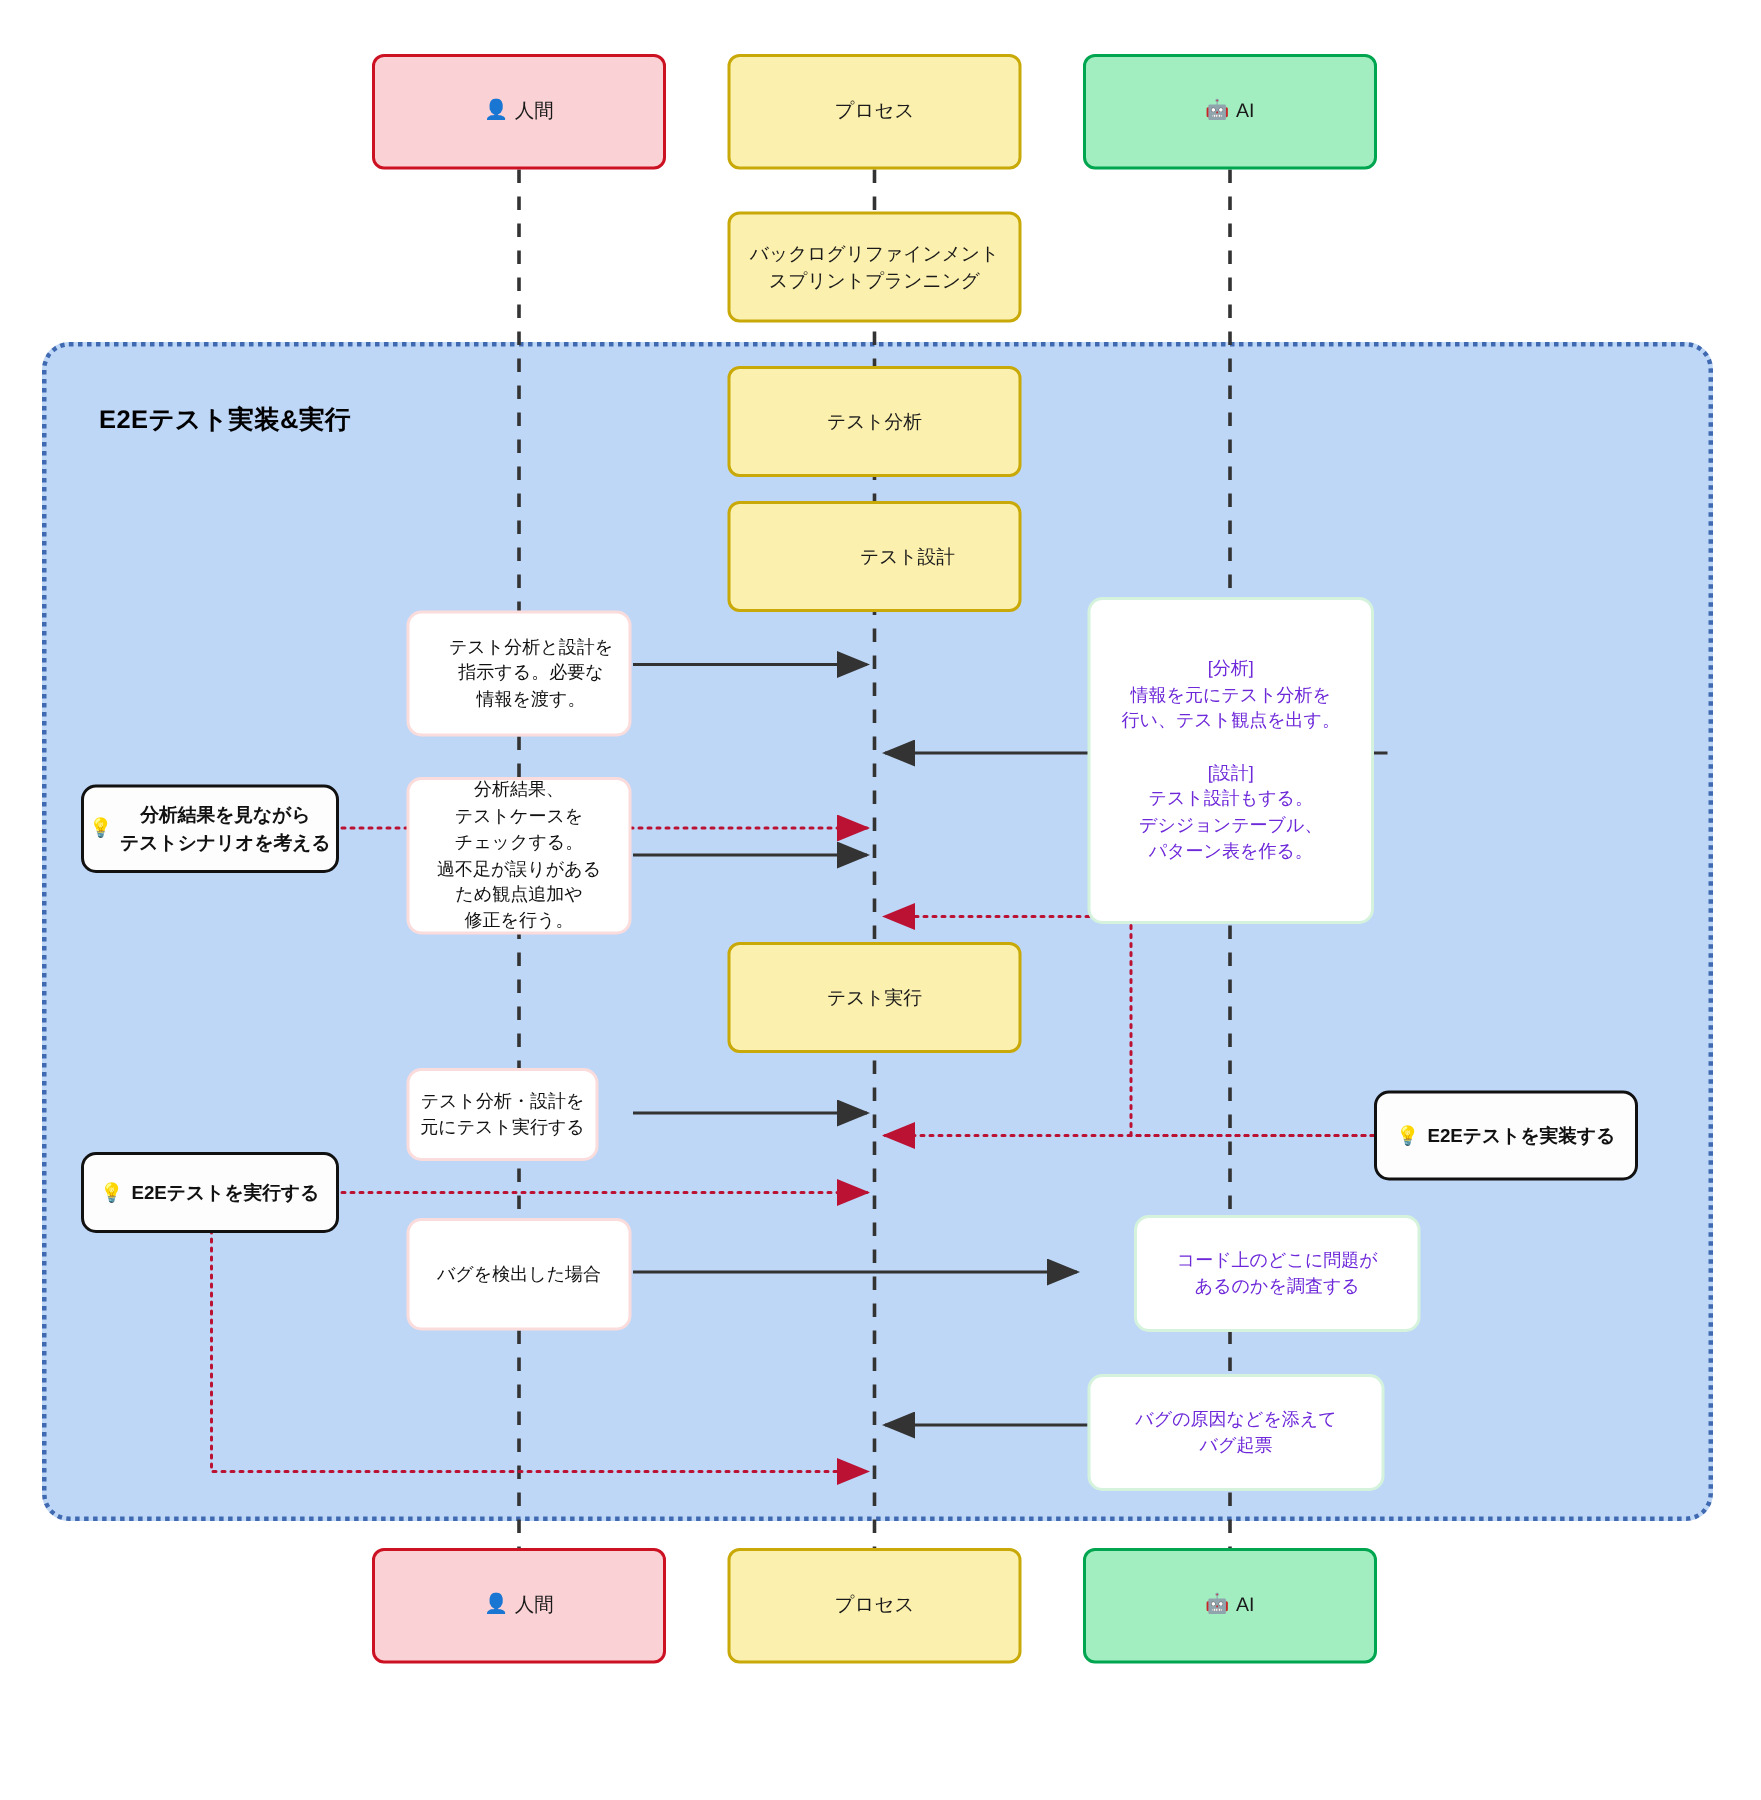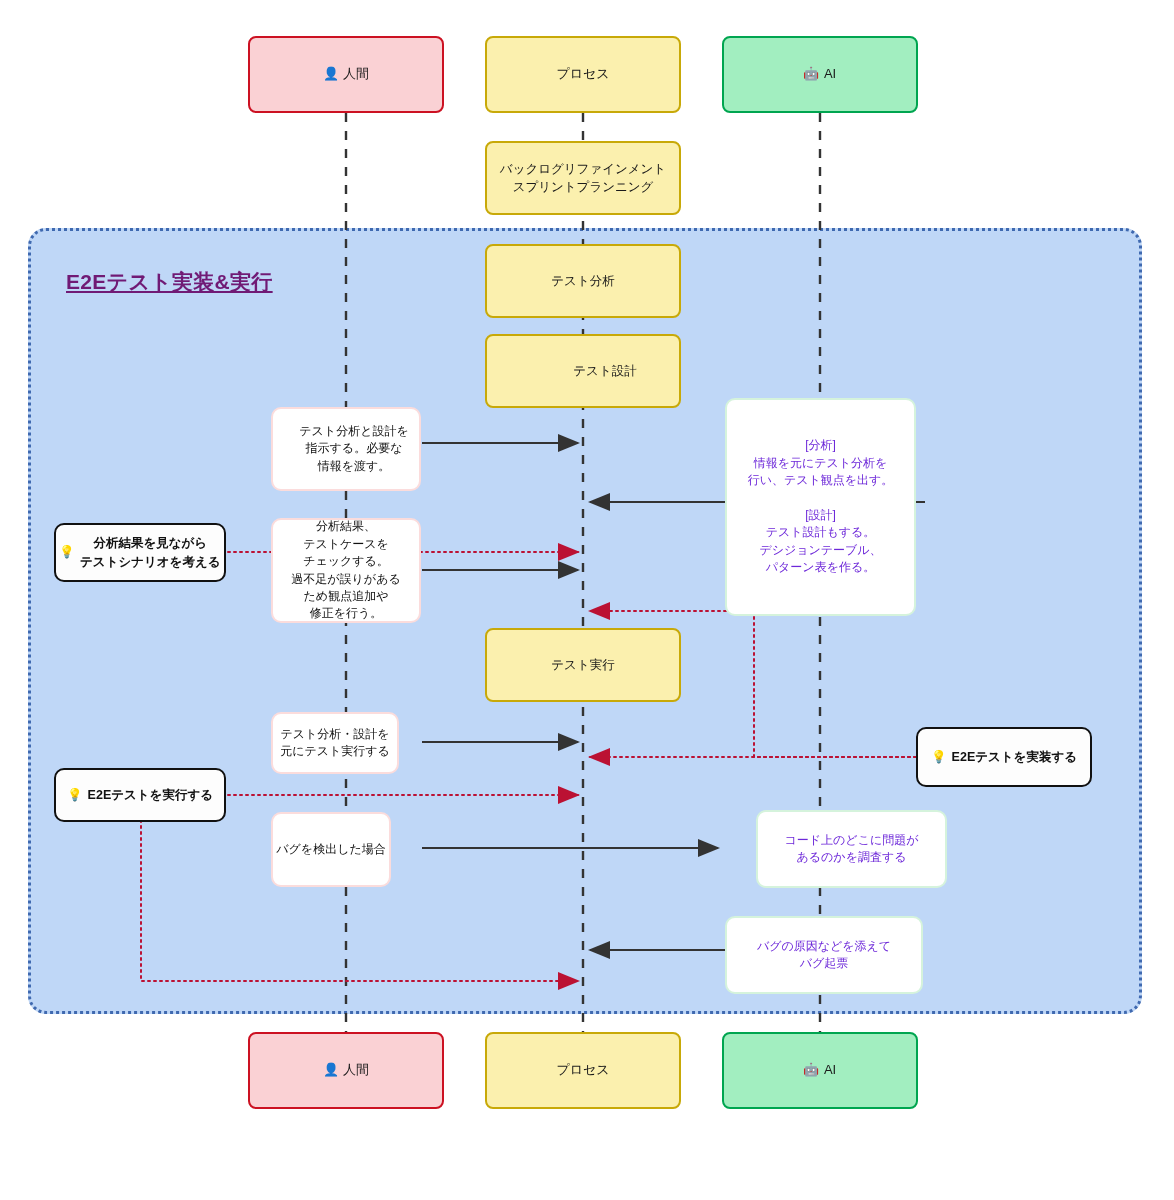--- a/index.html
+++ b/index.html
@@ -29,22 +29,22 @@
           font-size:12px;color:#6d28d9;}
 
   
   .note{background:#fdfdfd;border:2.5px solid #111111;border-radius:10px;
         font-size:12.5px;font-weight:bold;color:#111;}
 
   
   #fragment{position:absolute;left:28px;top:228px;width:1114px;height:786px;
             box-sizing:border-box;background:#bfd7f7;
             border:3px dotted #3f69b0;border-radius:18px;}
-  #fragment-label{position:absolute;left:66px;top:268px;font-size:21px;font-weight:bold;
-                  color:#701a75;text-decoration:underline;letter-spacing:0.3px;}
+  #fragment-label{position:absolute;left:66px;top:268px;font-size:17px;font-weight:bold;
+                  color:#000000;letter-spacing:0.3px;}
 
   .emoji{font-family:"DejaVu Sans",sans-serif;}
   .nowrap{white-space:pre-line;}
 </style>
 </head>
 <body>
 
 <div id="canvas">
 
   <div id="fragment"></div>
@@ -121,21 +121,21 @@
 指示する。必要な
 情報を渡す。</div>
   <div class="node msg-human nowrap" style="left:271px;top:518px;width:150px;height:105px;">分析結果、
 テストケースを
 チェックする。
 過不足が誤りがある
 ため観点追加や
 修正を行う。</div>
   <div class="node msg-human nowrap" style="left:271px;top:712px;width:128px;height:62px;">テスト分析・設計を
 元にテスト実行する</div>
-  <div class="node msg-human nowrap" style="left:271px;top:812px;width:120px;height:75px;">バグを検出した場合</div>
+  <div class="node msg-human nowrap" style="left:271px;top:812px;width:150px;height:75px;">バグを検出した場合</div>
 
   <div class="node msg-ai nowrap" style="left:725px;top:398px;width:191px;height:218px;">[分析]
 情報を元にテスト分析を
 行い、テスト観点を出す。
 
 [設計]
 テスト設計もする。
 デシジョンテーブル、
 パターン表を作る。</div>
   <div class="node msg-ai nowrap" style="left:725px;top:810px;width:191px;height:78px;margin-left:31px;">コード上のどこに問題が

